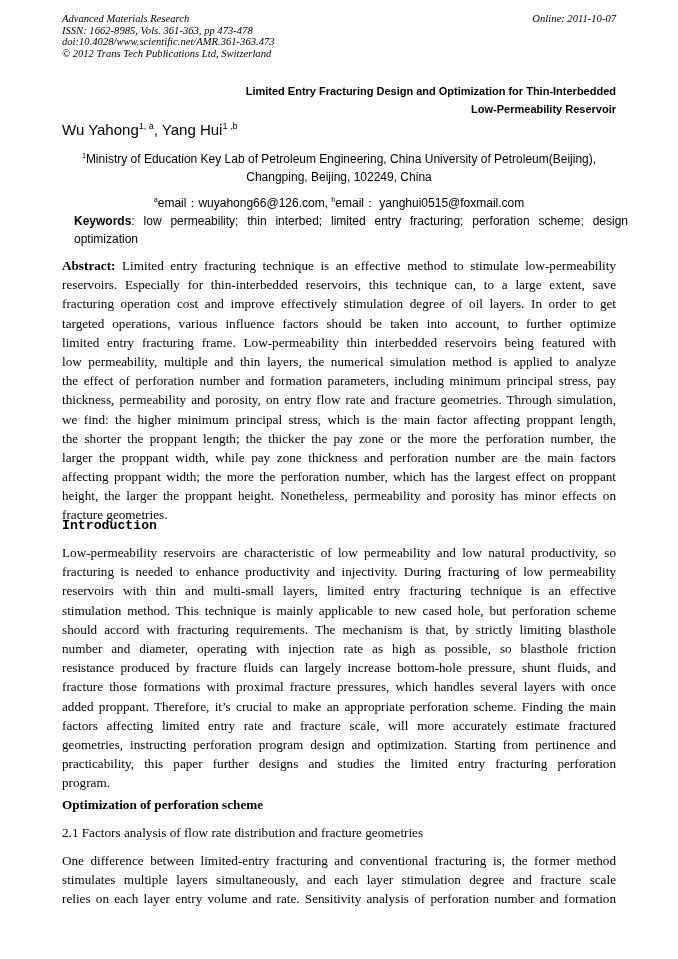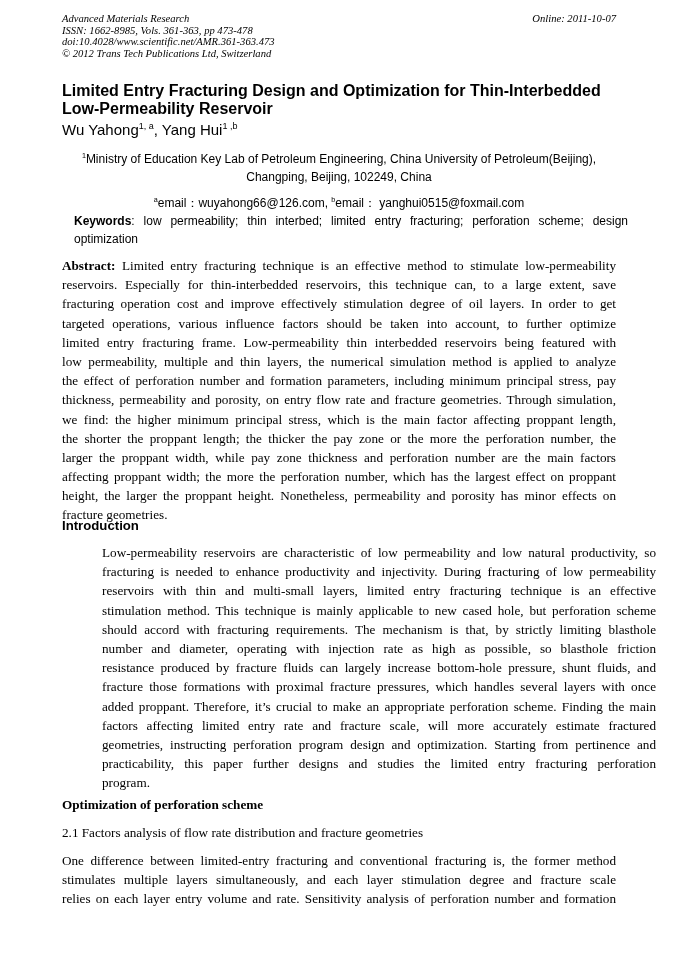--- a/index.html
+++ b/index.html
@@ -1,34 +1,34 @@
 <!DOCTYPE html>
 <html><head>
 <meta charset="utf-8">
 <style>
   html, body { margin: 0; padding: 0; background: #ffffff; }
   body { width: 678px; height: 959px; position: relative; overflow: hidden; color: #000; }
   .page { position: absolute; left: 0; top: 0; width: 678px; height: 823px; border-radius: 10px; }
   .hdr { position: absolute; left: 62px; top: 13px; font-family: "Liberation Serif", serif; font-style: italic; font-size: 10.6px; line-height: 11.5px; }
   .hdr div { white-space: nowrap; }
   .online { position: absolute; right: 62px; top: 13px; font-family: "Liberation Serif", serif; font-style: italic; font-size: 10.6px; line-height: 11.5px; }
-  .title { position: absolute; left: 62px; width: 554px; top: 82px; text-align: left; font-family: "Liberation Sans", sans-serif; font-weight: bold; font-size: 16px; line-height: 18px; }
+  .title { position: absolute; left: 62px; width: 554px; top: 82px; text-align: right; font-family: "Liberation Sans", sans-serif; font-weight: bold; font-size: 11px; line-height: 18px; }
   .authors { position: absolute; left: 62px; width: 554px; top: 121px; text-align: left; font-family: "Liberation Sans", sans-serif; font-size: 15px; line-height: 18px; }
   .authors sup, .affil sup, .emails sup { font-size: 0.6em; vertical-align: super; line-height: 0; }
   .affil { position: absolute; left: 62px; width: 554px; top: 150px; text-align: center; font-family: "Liberation Sans", sans-serif; font-size: 12px; line-height: 18px; }
   .emails { position: absolute; left: 62px; width: 554px; top: 195px; text-align: center; font-family: "Liberation Sans", sans-serif; font-size: 12px; line-height: 16px; }
   .keywords { position: absolute; left: 62px; width: 554px; top: 212px; font-family: "Liberation Sans", sans-serif; font-size: 12px; line-height: 18px; margin-left: 12px; }
   .serif-block { position: absolute; left: 62px; width: 554px; font-family: "Liberation Serif", serif; font-size: 13.2px; line-height: 19.2px; }
   .ln { display: block; text-align: justify; text-align-last: justify; white-space: nowrap; height: 19.2px; }
   .ln.last { text-align-last: left; }
   .ln-k { display: block; text-align: justify; text-align-last: justify; white-space: nowrap; height: 18px; }
   .ln-k.last { text-align-last: left; }
   .abstract { top: 256px; }
-  .intro-head { position: absolute; left: 62px; top: 516px; font-family: Liberation Sans, sans-serif; font-weight: bold; font-size: 13.2px; line-height: 19px; text-align: right; }
-  .intro { top: 543px; margin-left: 40px; }
+  .intro-head { position: absolute; left: 62px; top: 516px; font-family: Liberation Mono, monospace; font-weight: bold; font-size: 13.2px; line-height: 19px; text-align: right; }
+  .intro { top: 543px; }
   .opt-head { position: absolute; left: 62px; top: 795px; font-family: "Liberation Serif", serif; font-weight: bold; font-size: 13.2px; line-height: 19px; }
   .sub-head { position: absolute; left: 62px; top: 823px; font-family: "Liberation Serif", serif; font-size: 13.2px; line-height: 19px; }
   .sec-para { top: 851px; }
   b.lbl { font-weight: bold; }
 </style>
 </head>
 <body>
 
 <div class="page">
 

